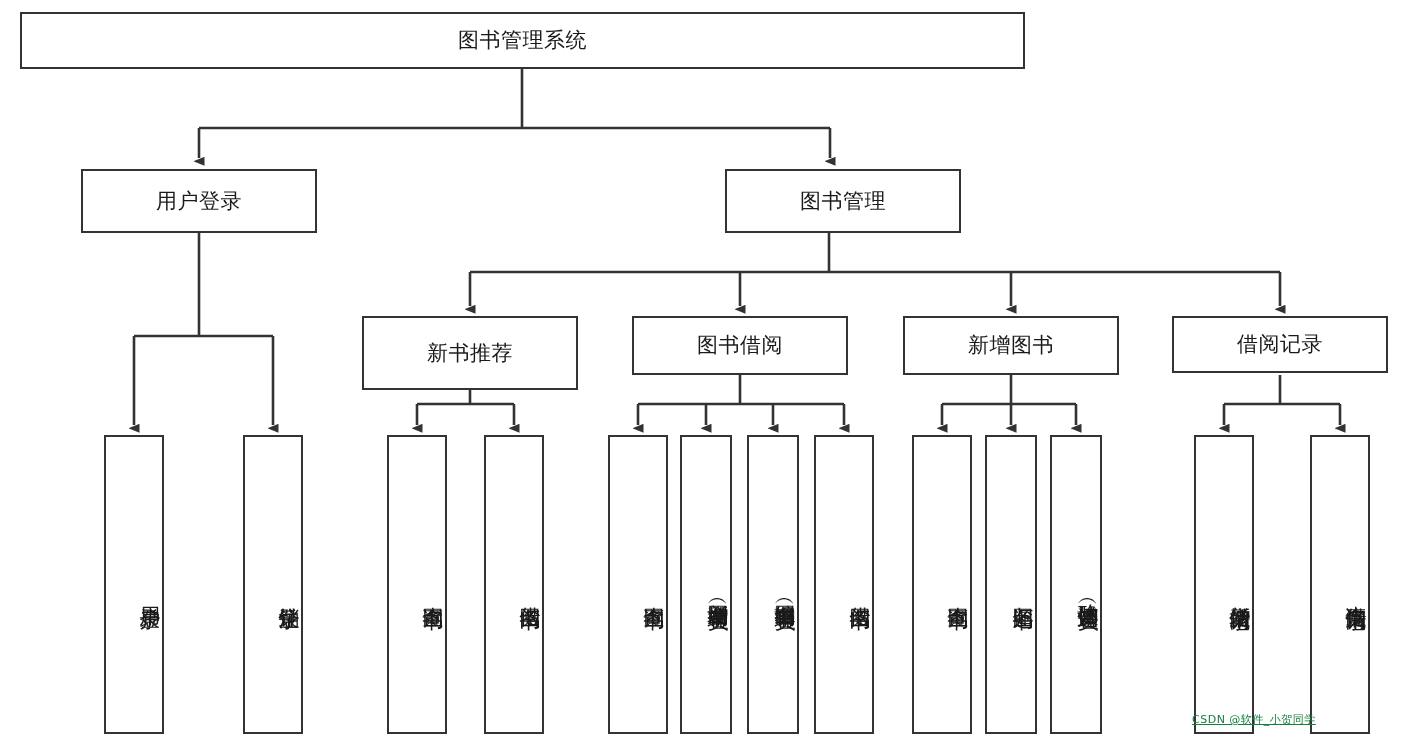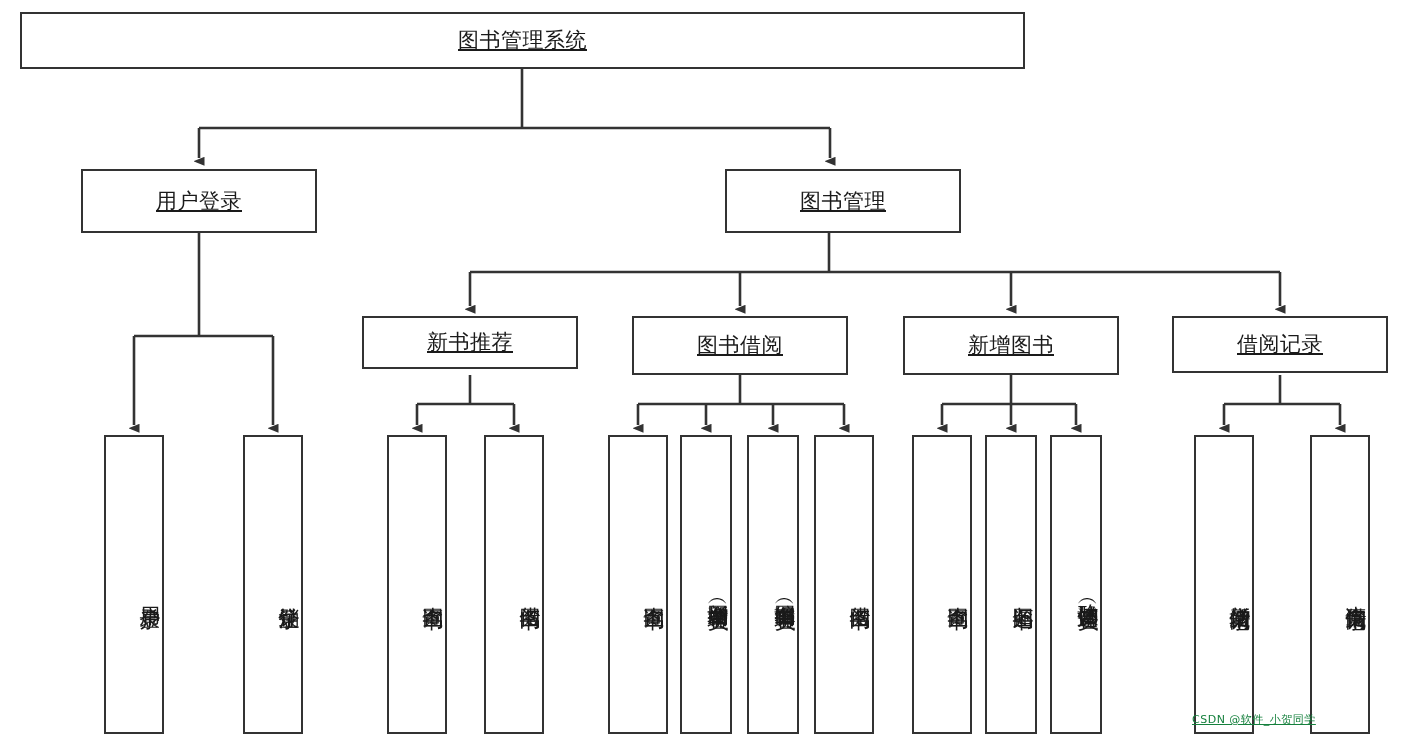--- a/index.html
+++ b/index.html
@@ -35,21 +35,20 @@
     align-items: center;
     justify-content: center;
     color: #1a1a1a;
     line-height: 1.18;
     text-align: center;
   }
   .node.horiz {
     font-size: 21px;
     letter-spacing: 0.5px;
     white-space: nowrap;
-    text-decoration: underline;
   }
   .node.vert {
     writing-mode: vertical-rl;
     text-orientation: upright;
     font-size: 21px;
     letter-spacing: 1px;
     align-items: flex-start;
     justify-content: center;
     padding-top: 14px;
   }
@@ -132,21 +131,21 @@
     <span>图书管理系统</span>
   </div>
 
   <div class="node horiz" style="left:81px; top:169px; width:236px; height:64px;">
     <span>用户登录</span>
   </div>
   <div class="node horiz" style="left:711px; top:169px; width:236px; height:64px;margin-left:14px;">
     <span>图书管理</span>
   </div>
 
-  <div class="node horiz" style="left:362px; top:316px; width:216px; height:53px;">
+  <div class="node horiz" style="left:362px; top:316px; width:216px; height:74px;">
     <span>新书推荐</span>
   </div>
   <div class="node horiz" style="left:632px; top:316px; width:216px; height:59px;">
     <span>图书借阅</span>
   </div>
   <div class="node horiz" style="left:903px; top:316px; width:216px; height:59px;">
     <span>新增图书</span>
   </div>
   <div class="node horiz" style="left:1172px; top:316px; width:216px; height:57px;">
     <span>借阅记录</span>

